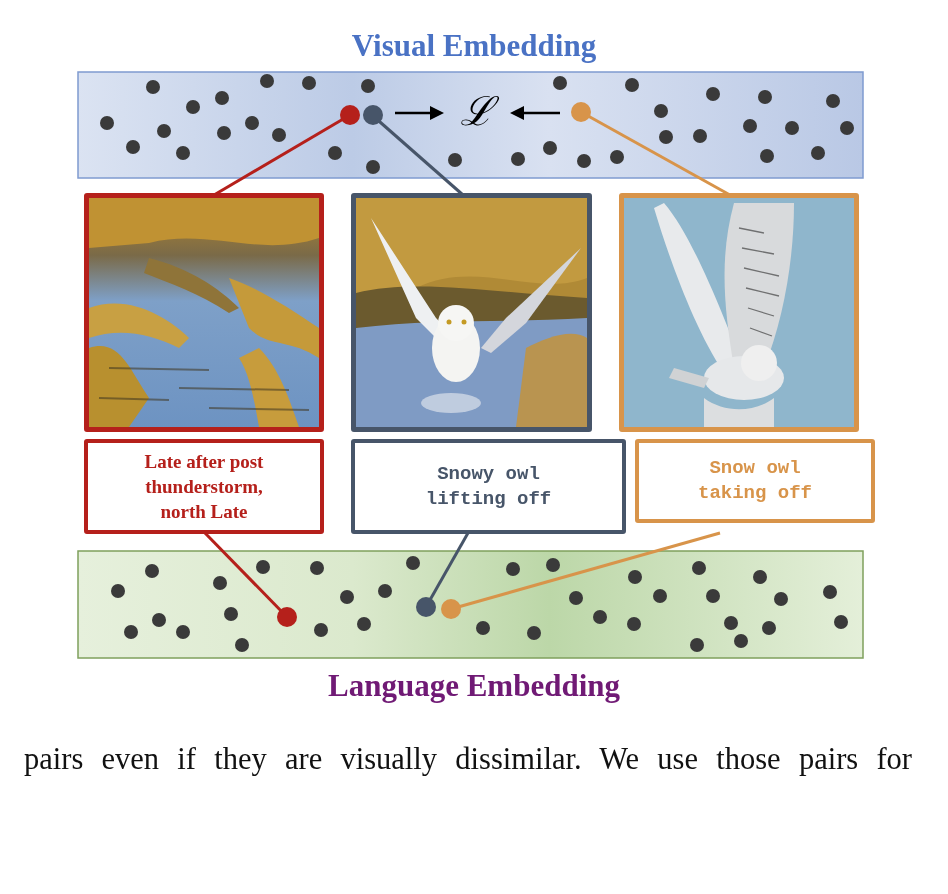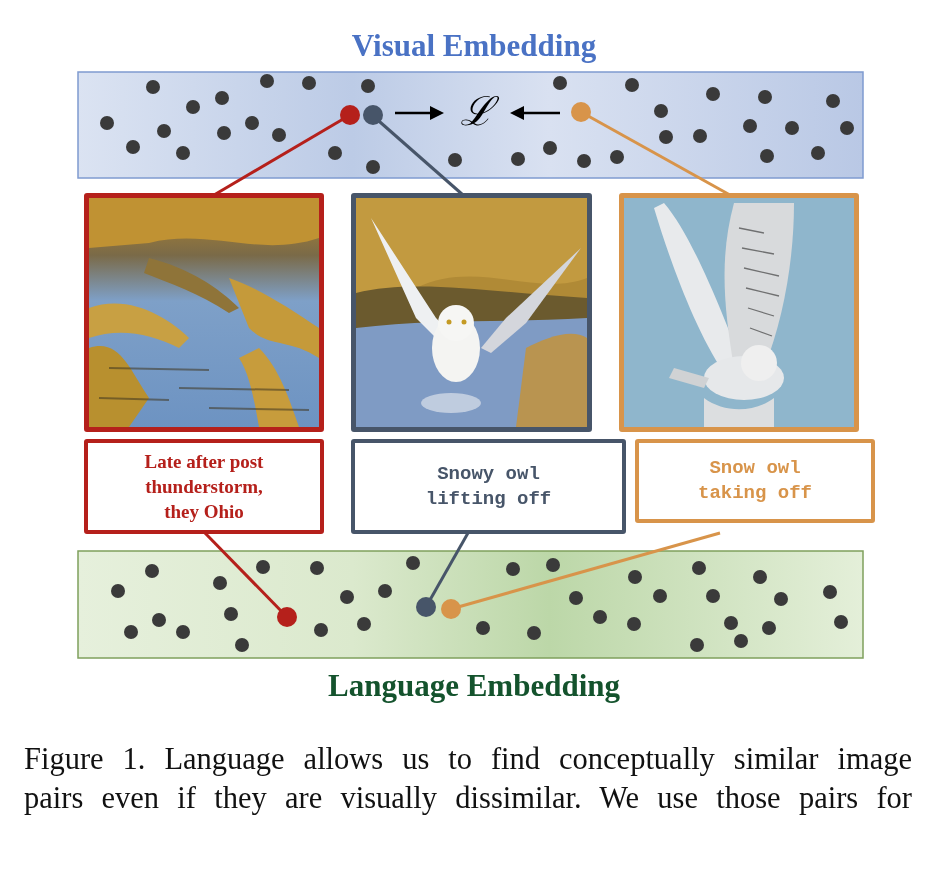--- a/index.html
+++ b/index.html
@@ -1,19 +1,19 @@
 <!DOCTYPE html>
 <html><head>
 <meta charset="utf-8">
 <style>
   html, body { margin:0; padding:0; background:#ffffff; }
   body { width:948px; height:894px; position:relative; overflow:hidden; font-family:"Liberation Serif", serif; }
   .title { position:absolute; left:0; width:948px; text-align:center; font-weight:bold; font-family:"Liberation Serif", serif; font-size:31px; }
   #visual-title { top:28px; color:#4a72c4; }
-  #language-title { top:668px; color:#14532d; }
+  #language-title { top:668px; color:#701a75; }
   #diagram { position:absolute; left:0; top:0; }
   .caption { position:absolute; left:24px; top:740px; width:888px; font-family:"Liberation Serif", serif; font-size:30.5px; line-height:39px; color:#111; text-align:justify; }
   .caption span { display:block; text-align-last:justify; }
   .caption span.last { text-align-last:left; }
   .cap-box { position:absolute; display:flex; align-items:center; justify-content:center; text-align:center; font-family:"Liberation Mono", monospace; font-weight:bold; font-size:19px; line-height:25px; background:#fff; box-sizing:border-box; border-width:4px; border-style:solid; border-radius:3px; }
   .img-box { position:absolute; box-sizing:border-box; border-width:5px; border-style:solid; border-radius:3px; overflow:hidden; }
   .img-box svg { display:block; }
 </style>
 </head>
 <body>
@@ -188,34 +188,33 @@
     <circle cx="135" cy="165" r="18" fill="#efefef"></circle>
     <path d="M50,170 L85,180 L80,190 L45,180 Z" fill="#d0d2d4"></path>
     <path d="M80,200 C100,215 130,215 150,200 L150,229 L80,229 Z" fill="#dcdee0"></path>
   </svg>
 </div>
 
 <div class="cap-box" style="left:84px;top:439px;width:240px;height:95px;border-color:#b5201b;color:#b5201b;font-family:Liberation Serif, serif;">
   <div>
     <div>Late after post</div>
     <div>thunderstorm,</div>
-    <div>they Ohio</div>
+    <div>north Late</div>
   </div>
 </div>
 <div class="cap-box" style="left:351px;top:439px;width:275px;height:95px;border-color:#475569;color:#475569;">
   <div>
     <div>Snowy owl</div>
     <div>lifting off</div>
   </div>
 </div>
 <div class="cap-box" style="left:619px;top:439px;width:240px;height:84px;border-color:#d8944a;color:#d8944a;margin-left:16px;">
   <div>
     <div>Snow owl</div>
     <div>taking off</div>
   </div>
 </div>
 
 <div id="language-title" class="title">Language Embedding</div>
 
 <div class="caption">
-  <span>Figure 1.  Language allows us to find conceptually similar image</span>
   <span>pairs even if they are visually dissimilar.  We use those pairs for</span>
 </div>
 
 </body></html>

